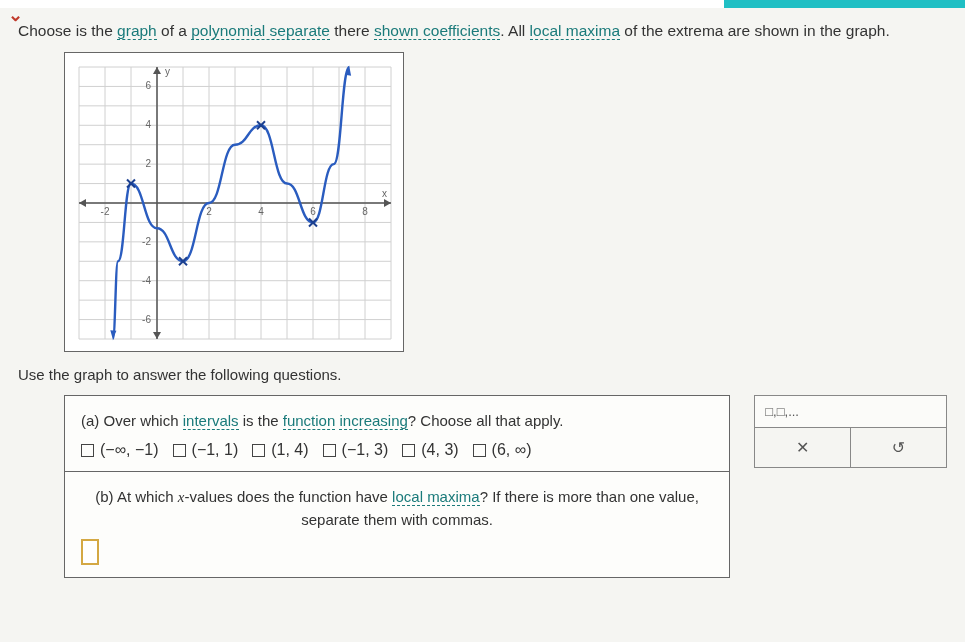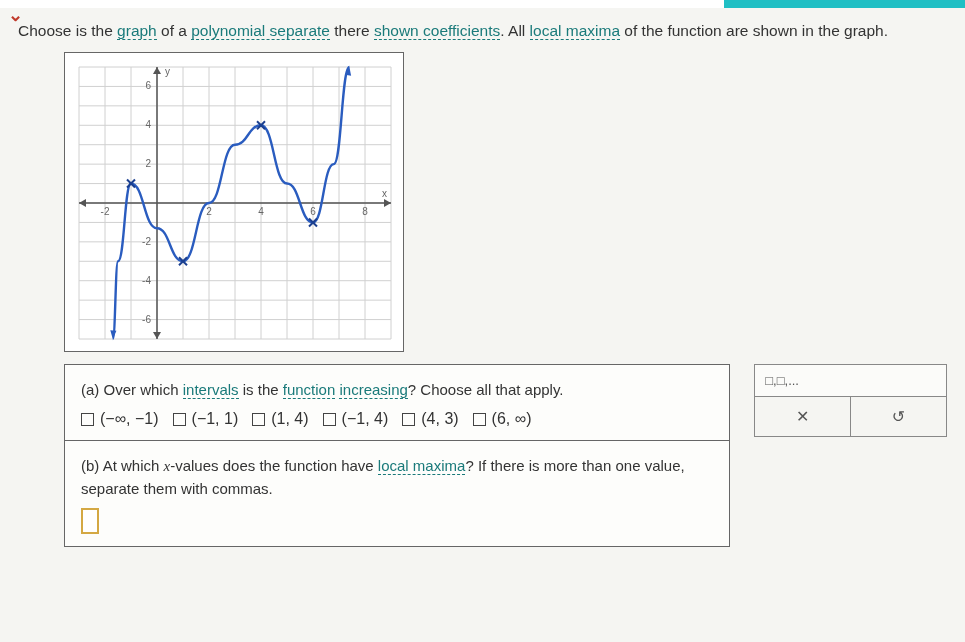--- a/index.html
+++ b/index.html
@@ -55,21 +55,21 @@
   .qa-box {
     margin-left: 46px;
     width: 691px;
     border: 1px solid #666;
     background: #fdfdfb;
   }
   .qa-row {
     border-bottom: 1px solid #666;
     padding: 14px 16px 12px 16px;
   }
-  .qa-row:last-child { border-bottom: none; }
+  .qa-row:last-child { border-bottom: none; text-align: center; }
   .qa-text { font-size: 15px; line-height: 1.45; }
   .choices {
     margin-top: 10px;
     font-size: 16px;
     display: flex;
     flex-wrap: wrap;
     gap: 14px;
   }
   .choice { display: inline-flex; align-items: center; gap: 6px; white-space: nowrap; }
   .cb {
@@ -118,21 +118,21 @@
 </style>
 </head>
 <body>
 
 <div class="top-bar"></div>
 <div class="chevron">⌄</div>
 
 <div class="content">
 
   <p class="intro">
-    <span>Choose is the </span><span class="term">graph</span><span> of a </span><span class="term">polynomial separate</span><span> there </span><span class="term">shown coefficients</span><span>. All </span><span class="term">local maxima</span><span> of the function are shown in the graph.</span>
+    <span>Choose is the </span><span class="term">graph</span><span> of a </span><span class="term">polynomial separate</span><span> there </span><span class="term">shown coefficients</span><span>. All </span><span class="term">local maxima</span><span> of the extrema are shown in the graph.</span>
   </p>
 
   <div class="graph-box">
     <svg id="graph-svg" viewBox="0 0 340 300" width="340" height="300">
         <g class="grid">
           <line x1="14" y1="14" x2="14" y2="286"></line>
           <line x1="40" y1="14" x2="40" y2="286"></line>
           <line x1="66" y1="14" x2="66" y2="286"></line>
           <line x1="92" y1="14" x2="92" y2="286"></line>
           <line x1="118" y1="14" x2="118" y2="286"></line>
@@ -188,20 +188,21 @@
         <line x1="62" y1="134.57142857142858" x2="70" y2="126.57142857142858" class="ext-pt"></line>
         <line x1="114" y1="204.28571428571428" x2="122" y2="212.28571428571428" class="ext-pt"></line>
         <line x1="114" y1="212.28571428571428" x2="122" y2="204.28571428571428" class="ext-pt"></line>
         <line x1="192" y1="68.28571428571428" x2="200" y2="76.28571428571428" class="ext-pt"></line>
         <line x1="192" y1="76.28571428571428" x2="200" y2="68.28571428571428" class="ext-pt"></line>
         <line x1="244" y1="165.42857142857144" x2="252" y2="173.42857142857144" class="ext-pt"></line>
         <line x1="244" y1="173.42857142857144" x2="252" y2="165.42857142857144" class="ext-pt"></line>
       </svg>
   </div>
 
+  <p class="subprompt">Use the graph to answer the following questions.</p>
 
   <div class="qa-area">
     <div class="qa-box">
 
       <div class="qa-row">
         <p class="qa-text">
           <span>(a) Over which </span><span class="term">intervals</span><span> is the </span><span class="term">function</span><span> </span><span class="term">increasing</span><span>? Choose all that apply.</span>
         </p>
         <div class="choices" id="choices">
             <span class="choice">
@@ -211,21 +212,21 @@
             <span class="choice">
               <span class="cb"></span>
               <span>(−1, 1)</span>
             </span>
             <span class="choice">
               <span class="cb"></span>
               <span>(1, 4)</span>
             </span>
             <span class="choice">
               <span class="cb"></span>
-              <span>(−1, 4)</span>
+              <span>(−1, 3)</span>
             </span>
             <span class="choice">
               <span class="cb"></span>
               <span>(4, 3)</span>
             </span>
             <span class="choice">
               <span class="cb"></span>
               <span>(6, ∞)</span>
             </span>
           </div>

